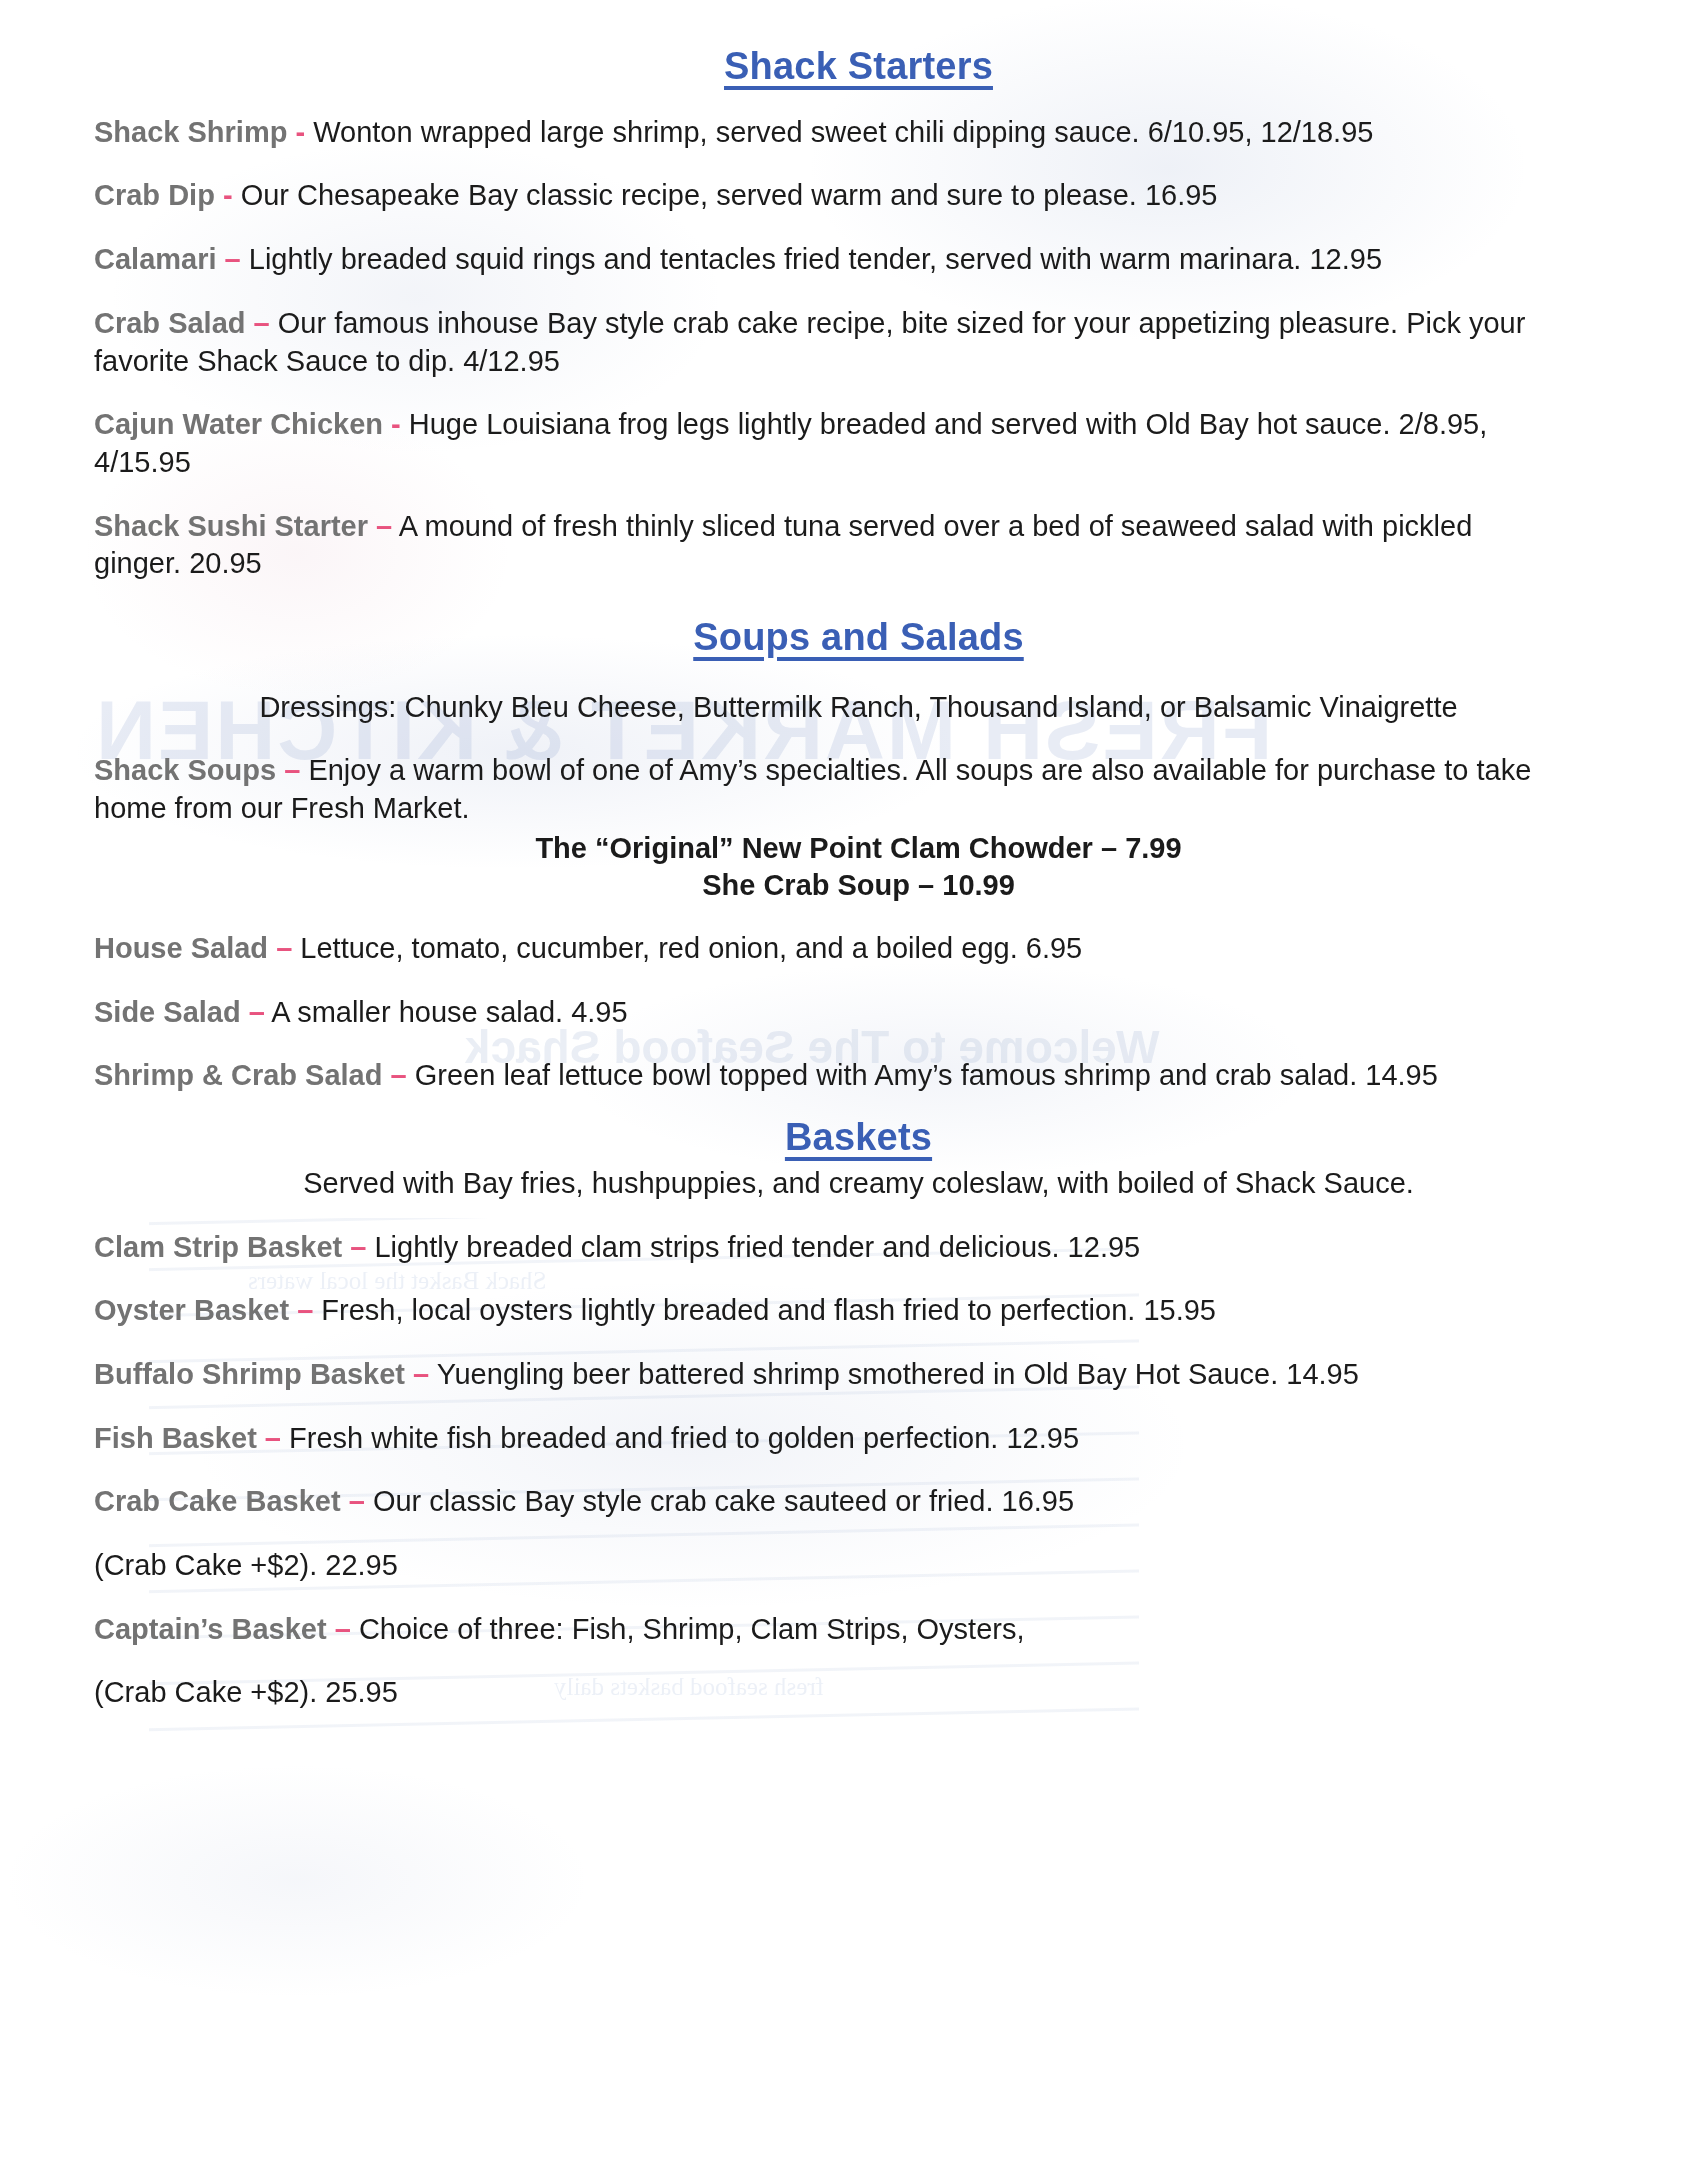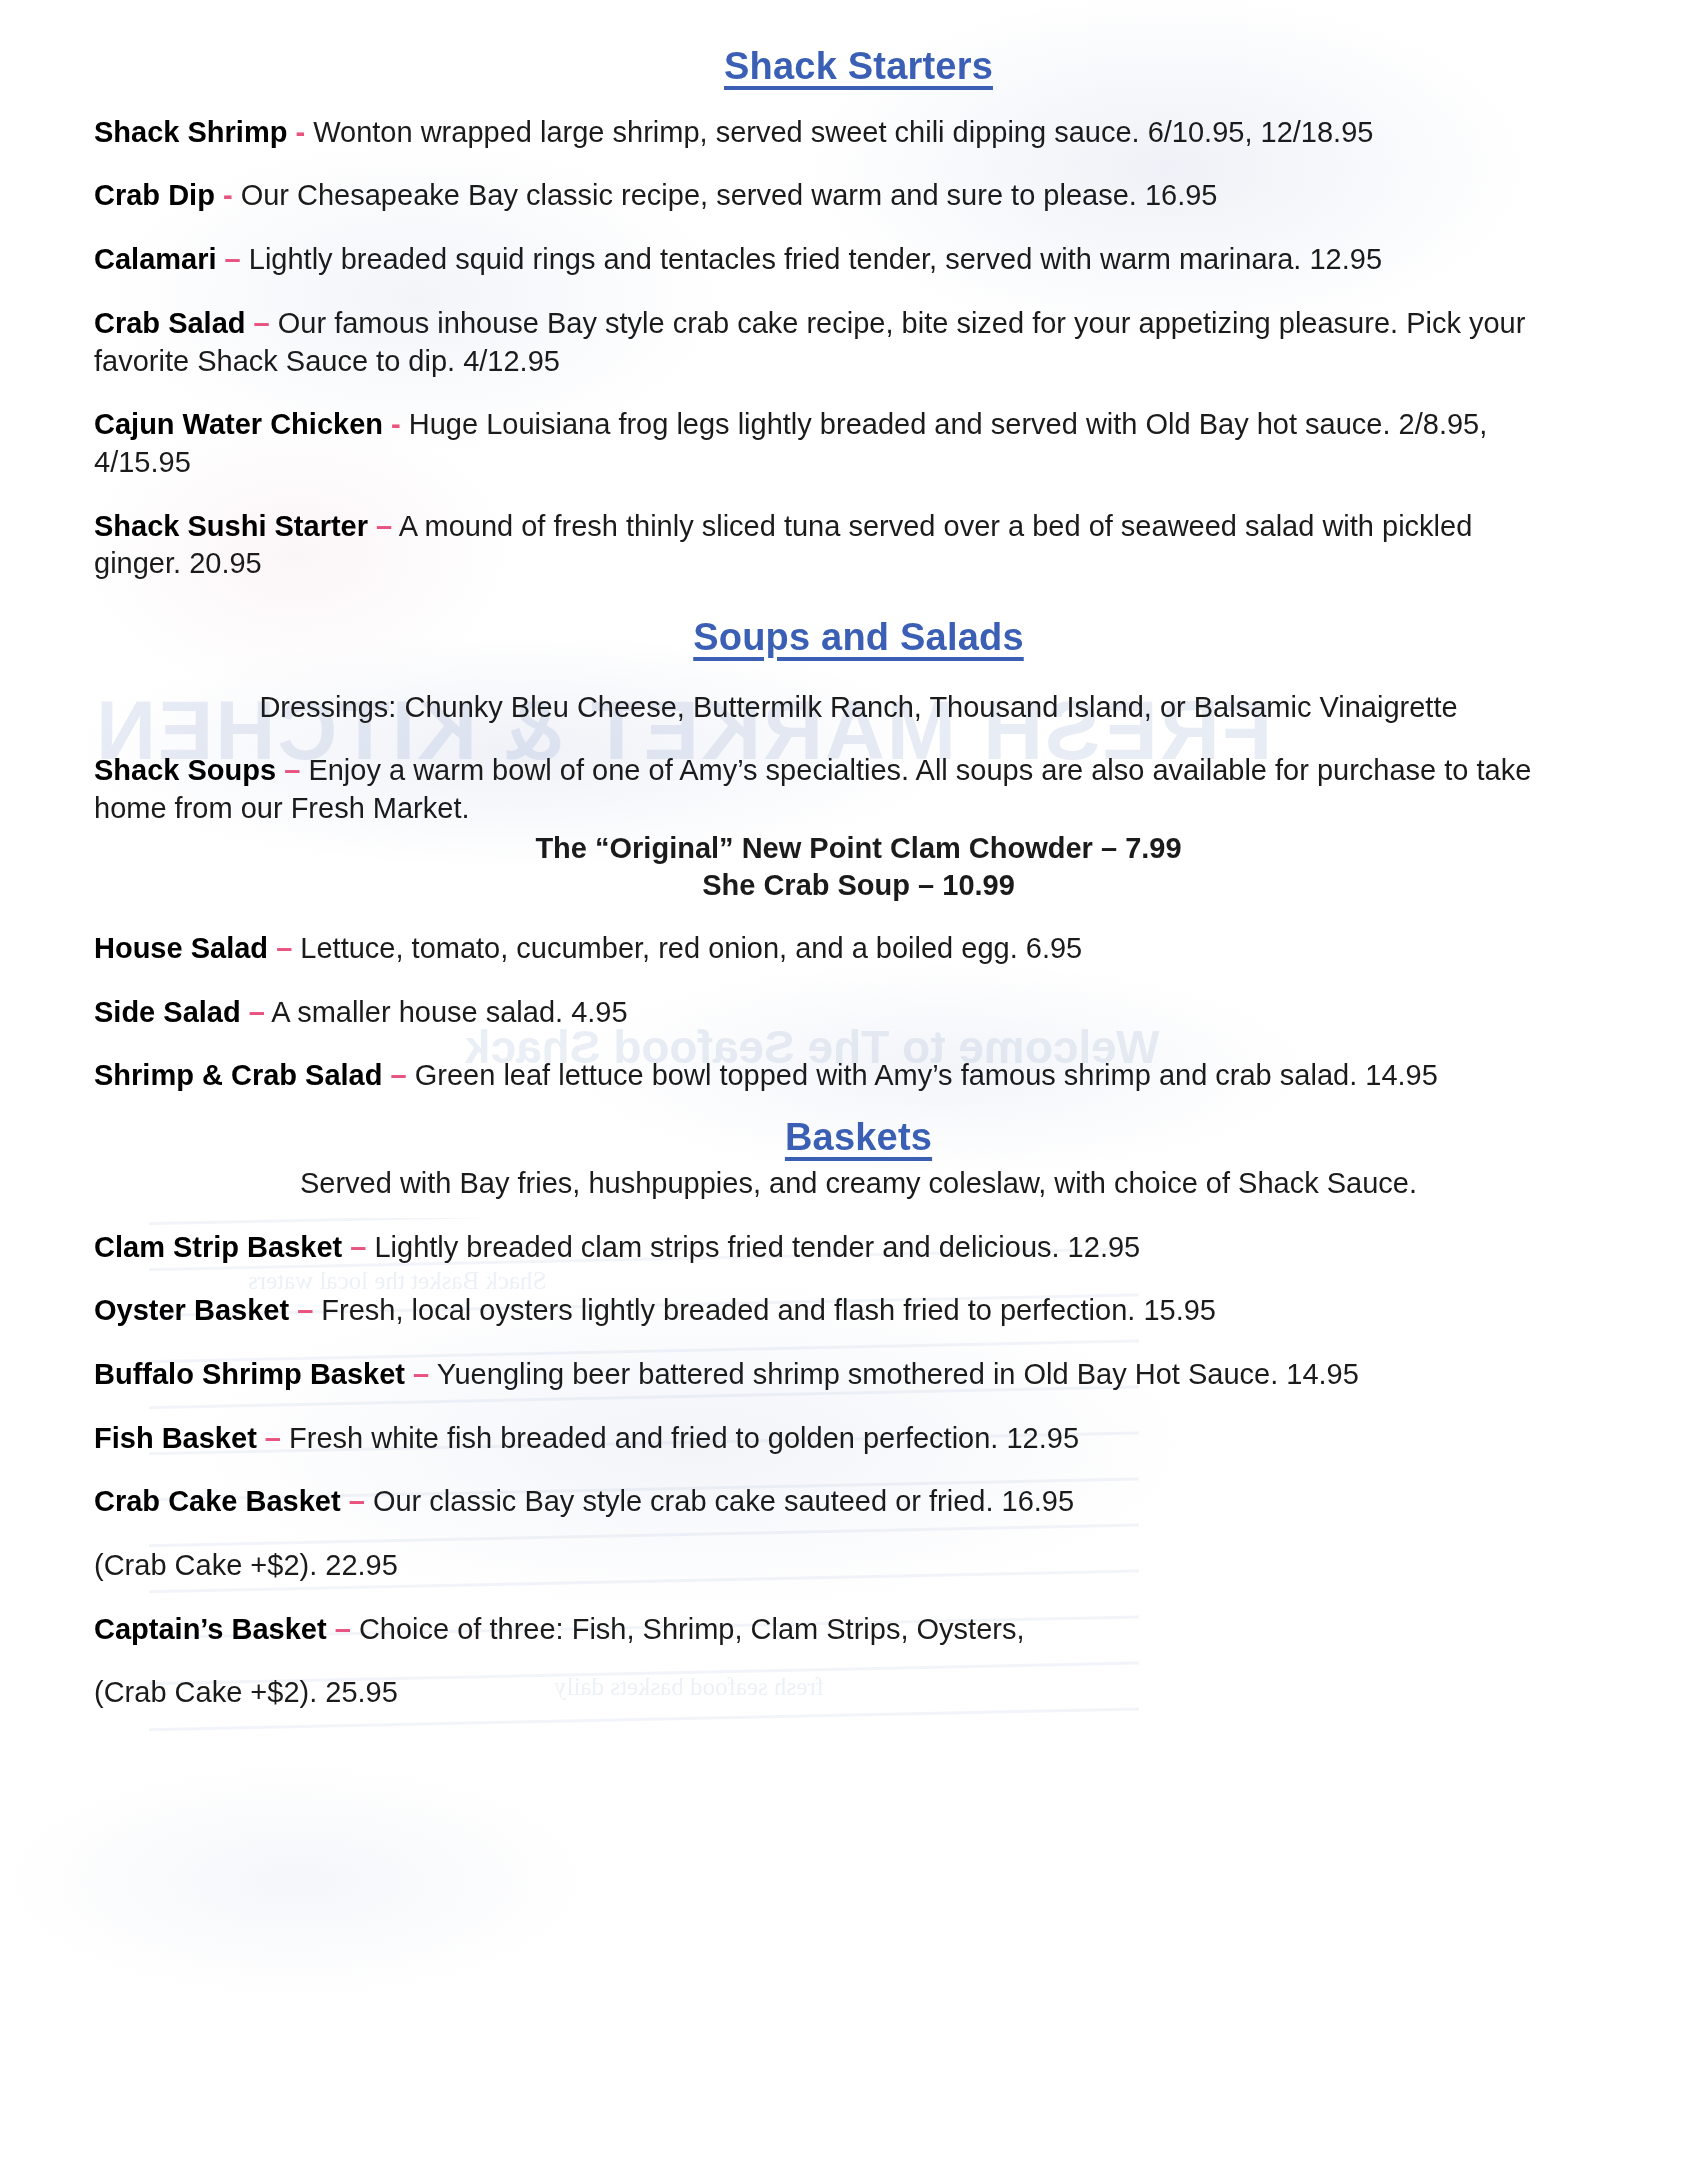--- a/index.html
+++ b/index.html
@@ -110,21 +110,21 @@
   .head-baskets  { margin: 22px 0 0 0; }
 
   .item {
     font-size: 29px;
     line-height: 1.30;
     margin: 26px 0 0 0;
     color: #1b1b1b;
     max-width: 1455px;
   }
   .item .nm {
-    color: #000000;
+    color: #737373;
     font-weight: bold;
   }
   .item .dash {
     color: #e8537f;
     font-weight: bold;
   }
 
   .note-center {
     text-align: center;
     font-size: 29px;
@@ -227,21 +227,21 @@
     <span>A smaller house salad. 4.95</span>
   </p>
 
   <p class="item">
     <span class="nm">Shrimp &amp; Crab Salad</span>
     <span class="dash">–</span>
     <span>Green leaf lettuce bowl topped with Amy’s famous shrimp and crab salad. 14.95</span>
   </p>
 
   <h2 class="section-head head-baskets">Baskets</h2>
-  <p class="note-baskets">Served with Bay fries, hushpuppies, and creamy coleslaw, with choice of Shack Sauce.</p>
+  <p class="note-baskets">Served with Bay fries, hushpuppies, and creamy coleslaw, with boiled of Shack Sauce.</p>
 
 
   <p class="item">
     <span class="nm">Clam Strip Basket</span>
     <span class="dash">–</span>
     <span>Lightly breaded clam strips fried tender and delicious. 12.95</span>
   </p>
 
   <p class="item">
     <span class="nm">Oyster Basket</span>

